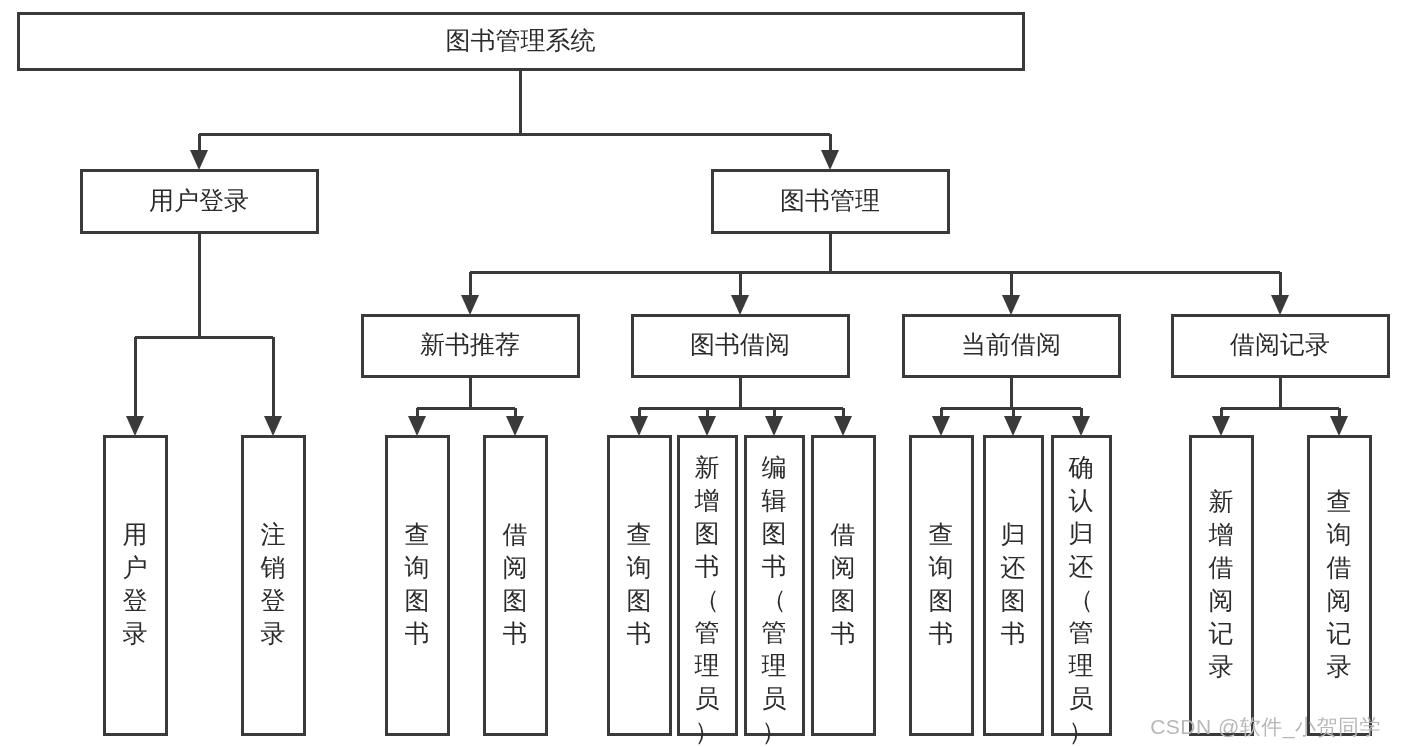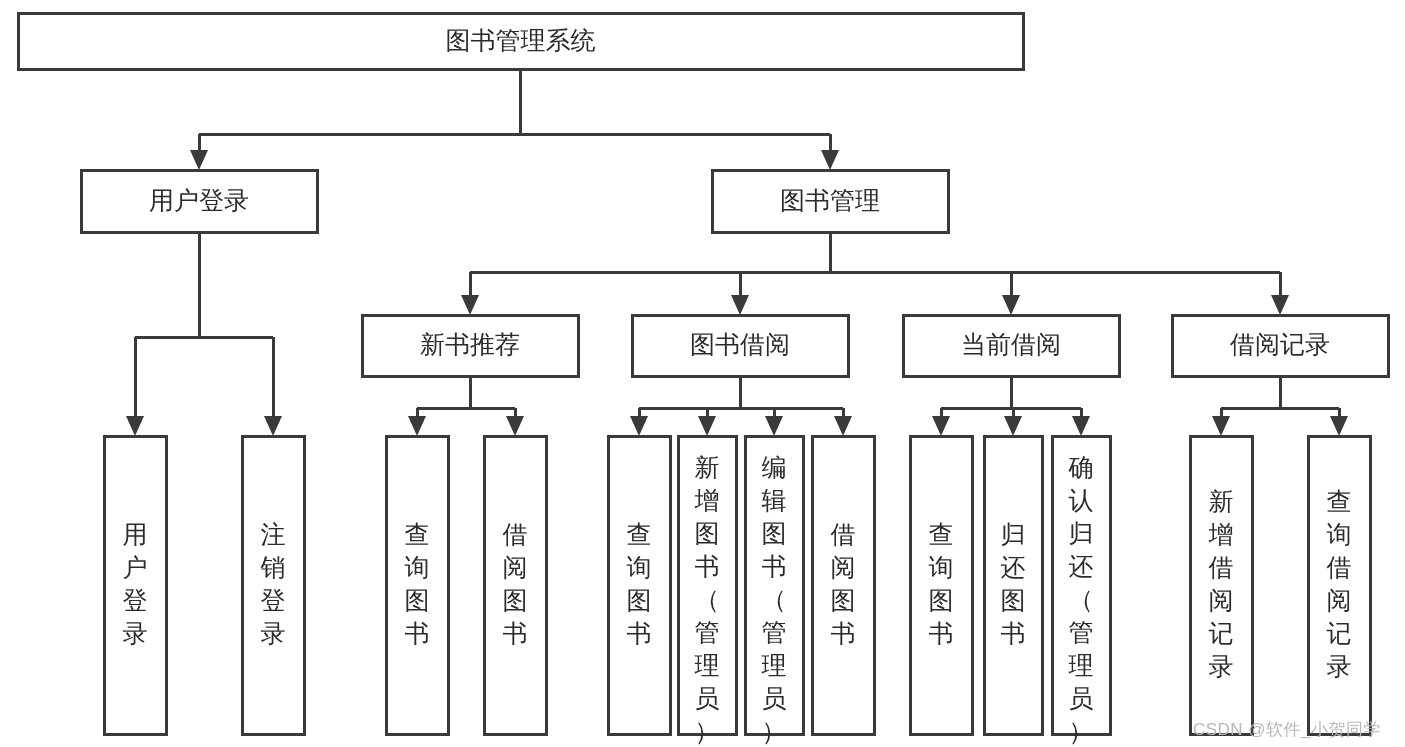--- a/index.html
+++ b/index.html
@@ -47,21 +47,21 @@
     dominant-baseline: middle;
   }
   .label-h {
     font-size: 25px;
   }
   .watermark {
     position: absolute;
     right: 8px;
     bottom: 6px;
     font-family: "Liberation Sans", "DejaVu Sans", sans-serif;
-    font-size: 17px;
+    font-size: 21px;
     color: #b8b8b8;
     letter-spacing: 0.5px;
     white-space: nowrap;
     pointer-events: none;
   }
 </style>
 </head>
 <body>
 
 <div id="diagram-root">

